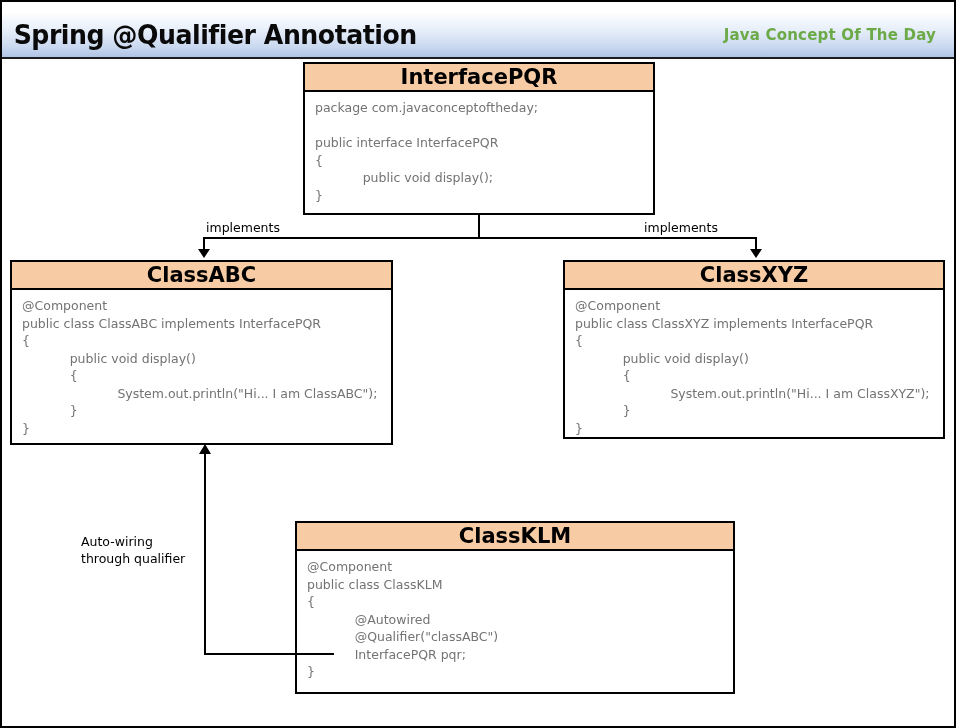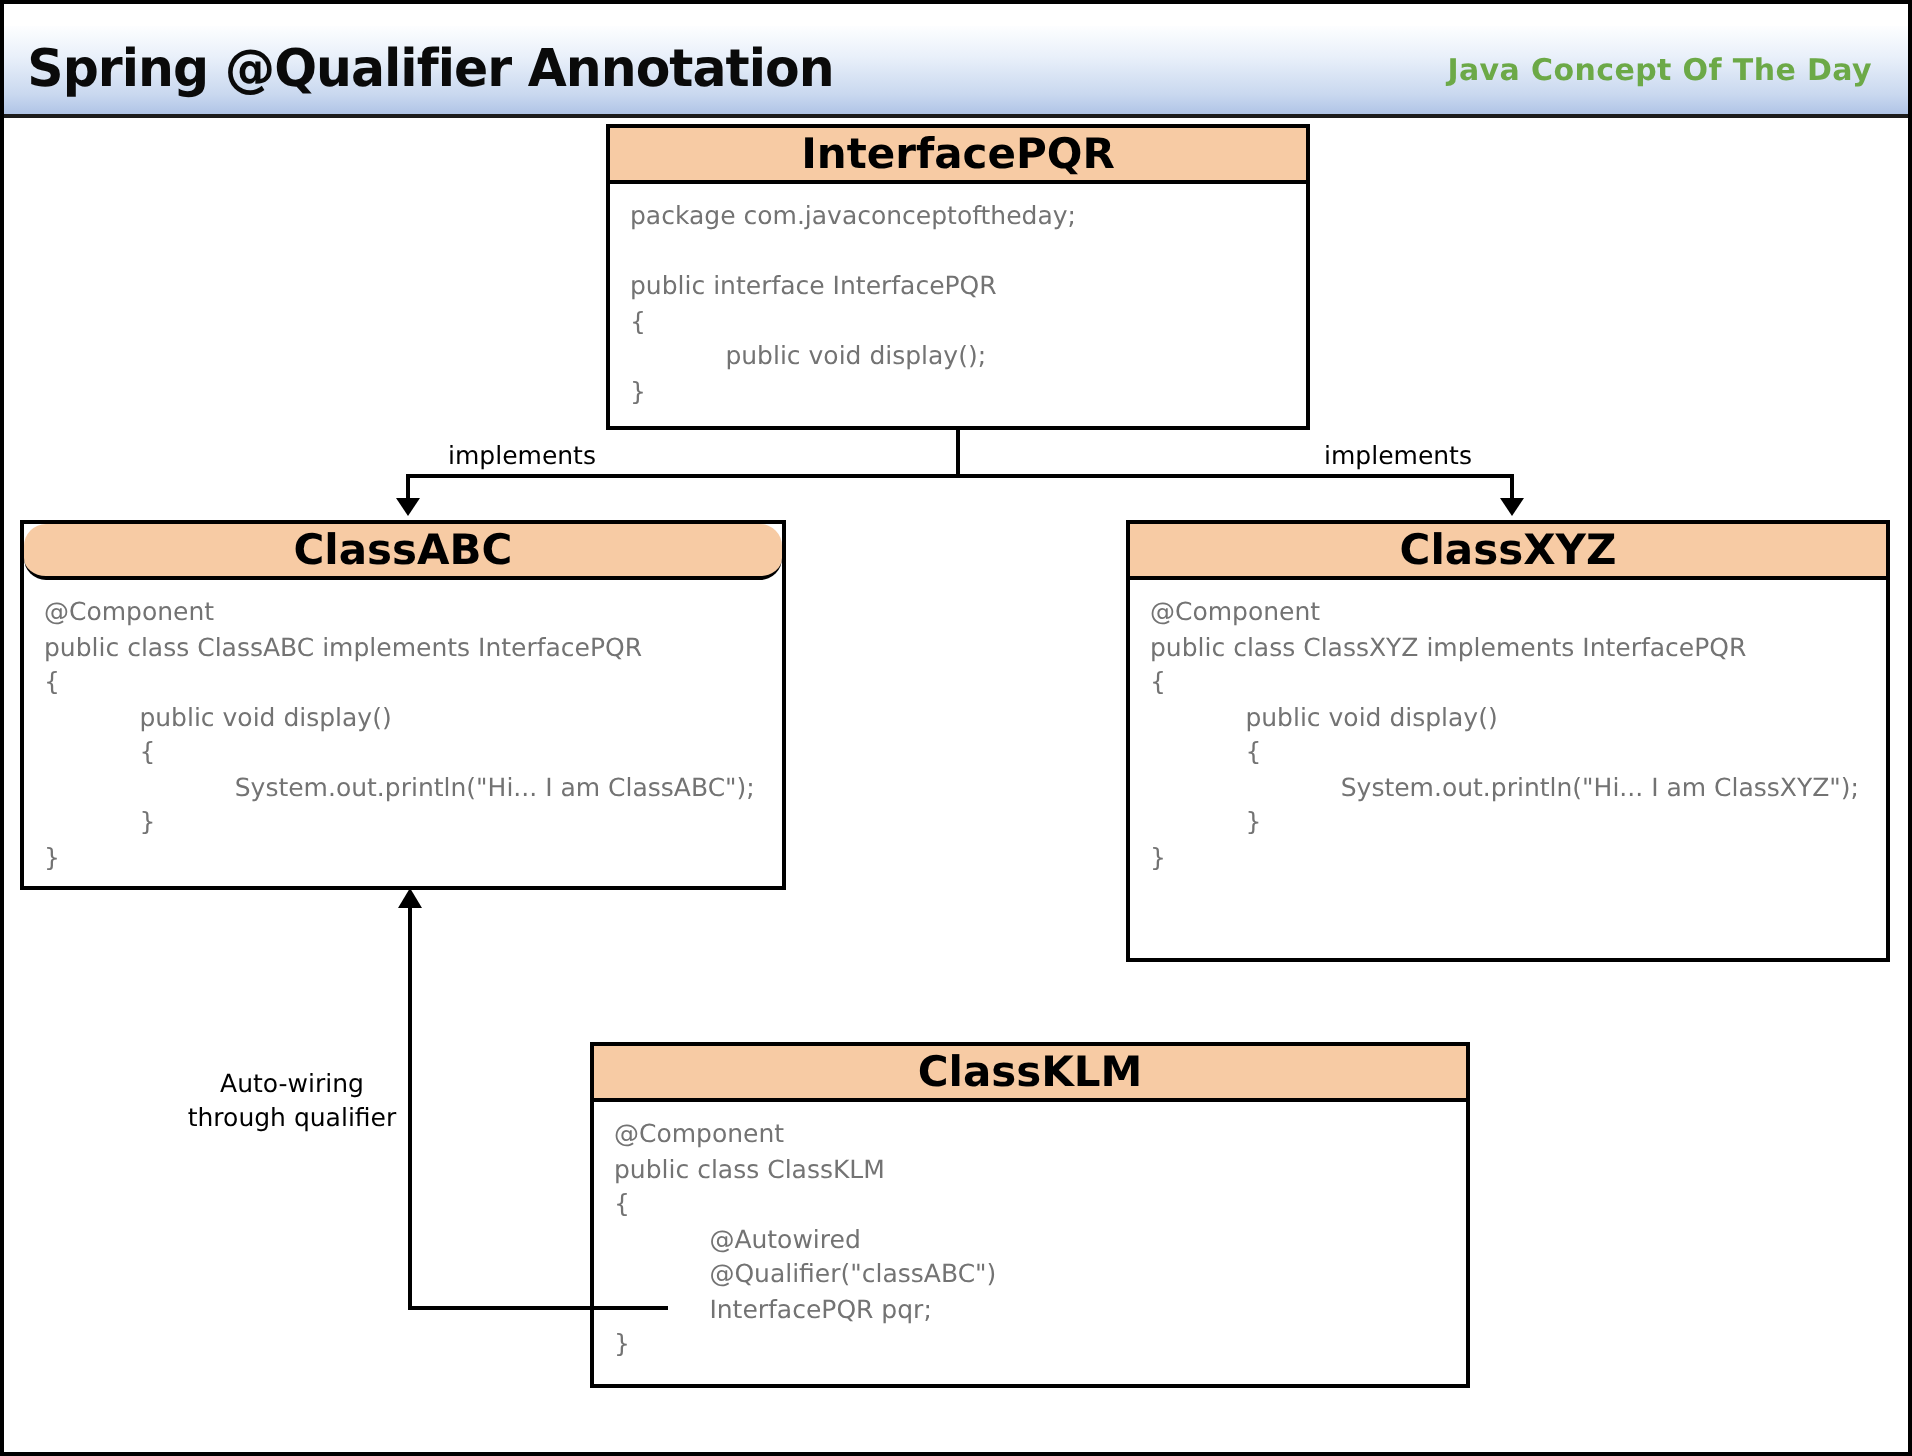--- a/index.html
+++ b/index.html
@@ -67,21 +67,21 @@
     font-family: "DejaVu Sans", "Liberation Sans", sans-serif;
     font-size: 12.5px;
     line-height: 17.5px;
     color: #737373;
     white-space: pre;
     tab-size: 12;
     -moz-tab-size: 12;
   }
   #node-interfacepqr { left: 301px; top: 60px;  width: 352px; height: 153px; }
   #node-classabc     { left: 8px;   top: 258px; width: 383px; height: 185px; }
-  #node-classxyz     { left: 561px; top: 258px; width: 382px; height: 221px; }
+  #node-classxyz     { left: 561px; top: 258px; width: 382px; height: 179px; }
   #node-classklm     { left: 293px; top: 519px; width: 440px; height: 173px; }
   
   .line { position: absolute; background: #000; }
   #stub-center   { left: 476px; top: 213px; width: 2px;   height: 24px; }
   #rail-top      { left: 201px; top: 235px; width: 554px; height: 2px;  }
   #drop-left     { left: 201px; top: 235px; width: 2px;   height: 13px; }
   #drop-right    { left: 753px; top: 235px; width: 2px;   height: 13px; }
   #aw-vertical   { left: 202px; top: 452px; width: 2px;   height: 201px;}
   #aw-horizontal { left: 202px; top: 651px; width: 130px; height: 2px;  }
   .arrow { position: absolute; width: 0; height: 0; }
@@ -96,21 +96,21 @@
     border-bottom: 10px solid #000;
   }
   #arrowhead-left  { left: 196px; top: 247px; }
   #arrowhead-right { left: 748px; top: 247px; }
   #arrowhead-aw    { left: 197px; top: 442px; }
   
   .edge-label {
     position: absolute;
     font-size: 12.5px;
     color: #000;
-    text-align: center;
+    text-align: left;
     white-space: pre;
     line-height: 17px;
   }
   #label-implements-left  { left: 204px; top: 217px; width: 110px; }
   #label-implements-right { left: 642px; top: 217px; width: 110px; }
   #label-autowiring       { left: 79px;  top: 531px; width: 130px; }
 </style>
 </head>
 <body>
 
@@ -125,21 +125,21 @@
     <div class="node-header" style="background: rgb(247, 203, 164);">InterfacePQR</div>
     <pre class="node-code">package com.javaconceptoftheday;
 
 public interface InterfacePQR
 {
 	public void display();
 }</pre>
   </div>
 
   <div class="node" id="node-classabc">
-    <div class="node-header" style="background: rgb(247, 203, 164); border-radius: 11px;">ClassABC</div>
+    <div class="node-header" style="background: rgb(247, 203, 164);">ClassABC</div>
     <pre class="node-code">@Component
 public class ClassABC implements InterfacePQR
 {
 	public void display()
 	{
 		System.out.println("Hi... I am ClassABC");
 	}
 }</pre>
   </div>
 

